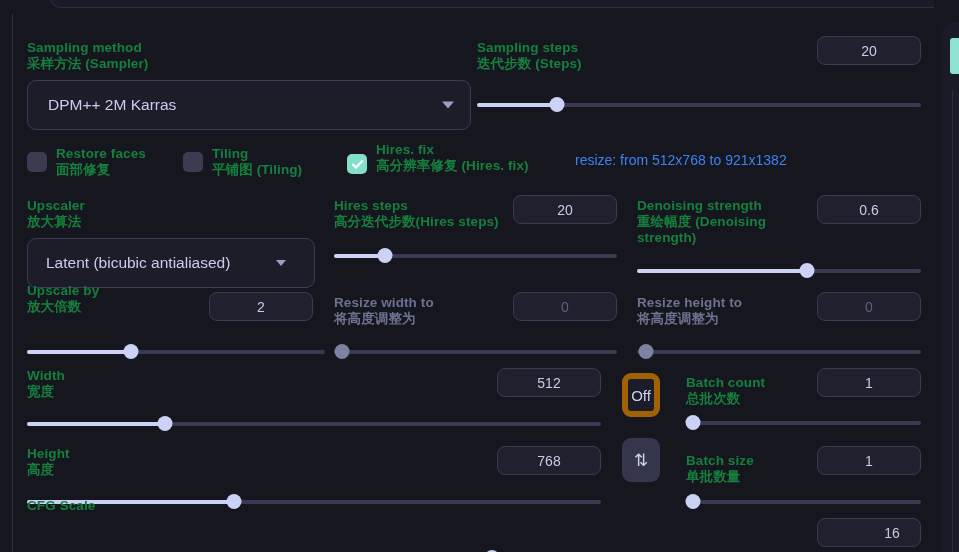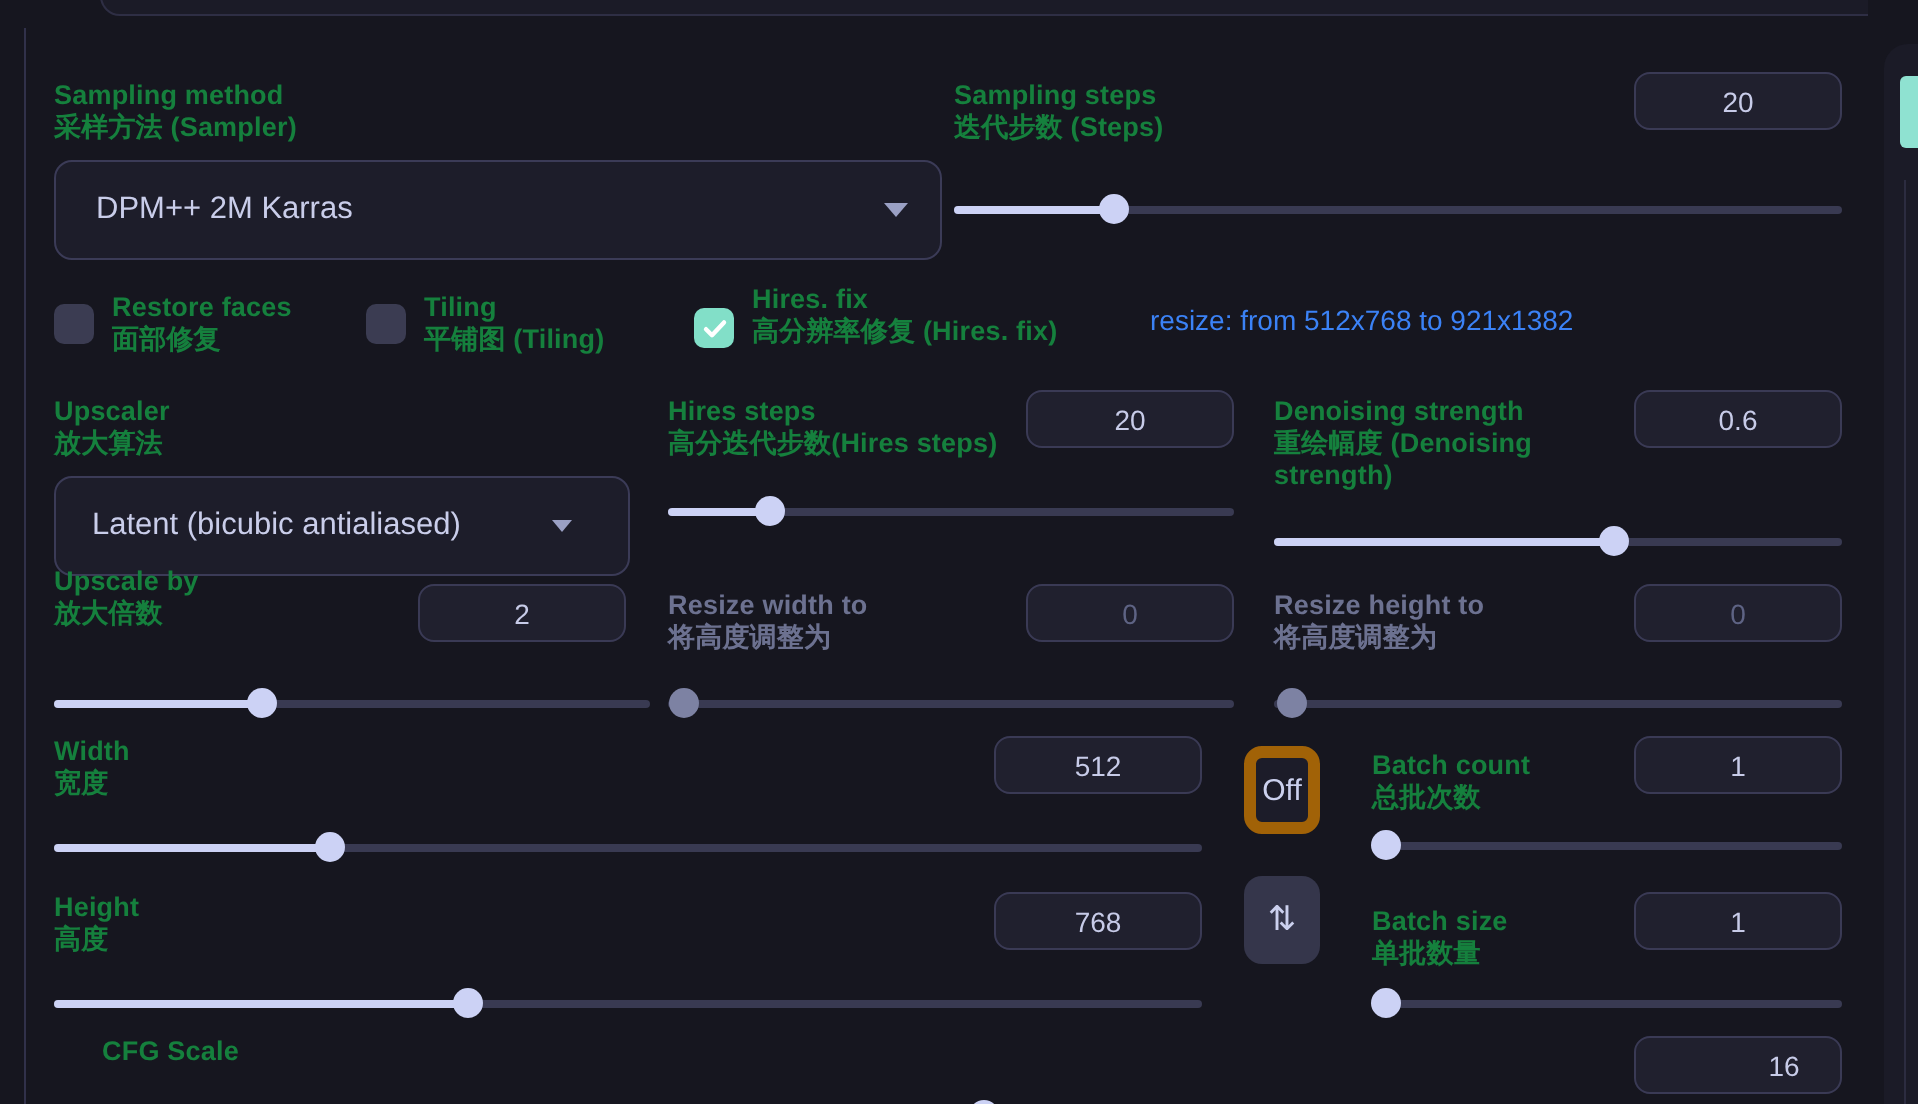--- a/index.html
+++ b/index.html
@@ -356,21 +356,21 @@
   </div>
   <div class="numbox" style="position:absolute; left:484px; top:432px; width:104px;">
     <span>768</span>
   </div>
   <div class="slider" style="left:14px; top:481px; width:574px;">
     <div class="track"></div>
     <div class="fill" style="width:36%;"></div>
     <div class="knob" style="left:36%;"></div>
   </div>
 
-  <div class="row" style="left:14px; top:504px;margin-left:24px;">
+  <div class="row" style="left:14px; top:484px;">
     <div class="lbl">
       <span>CFG Scale</span>
     </div>
   </div>
   <div class="numbox" style="position:absolute; left:804px; top:504px; width:104px;padding-left:46px;">
     <span>16</span>
   </div>
   <div class="slider" style="left:14px; top:537px; width:574px;">
 
     <div class="knob" style="left:81%;"></div>

